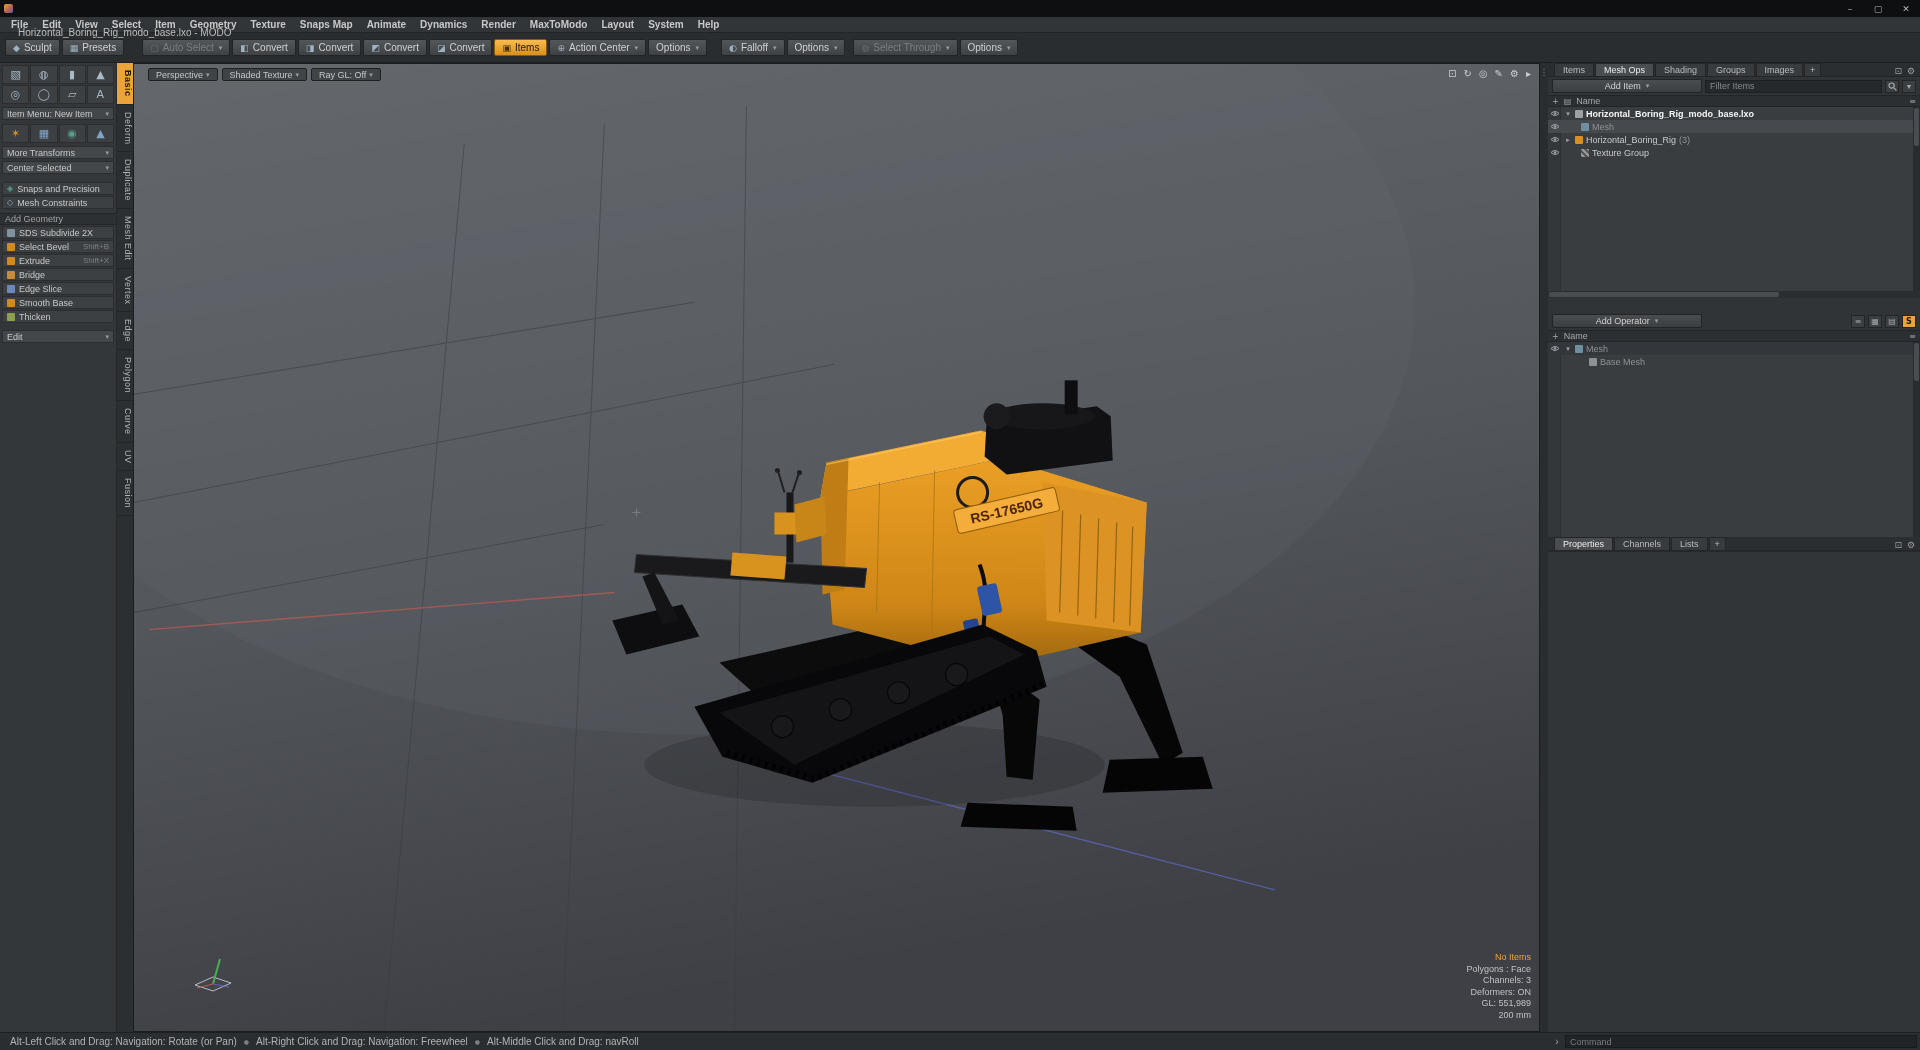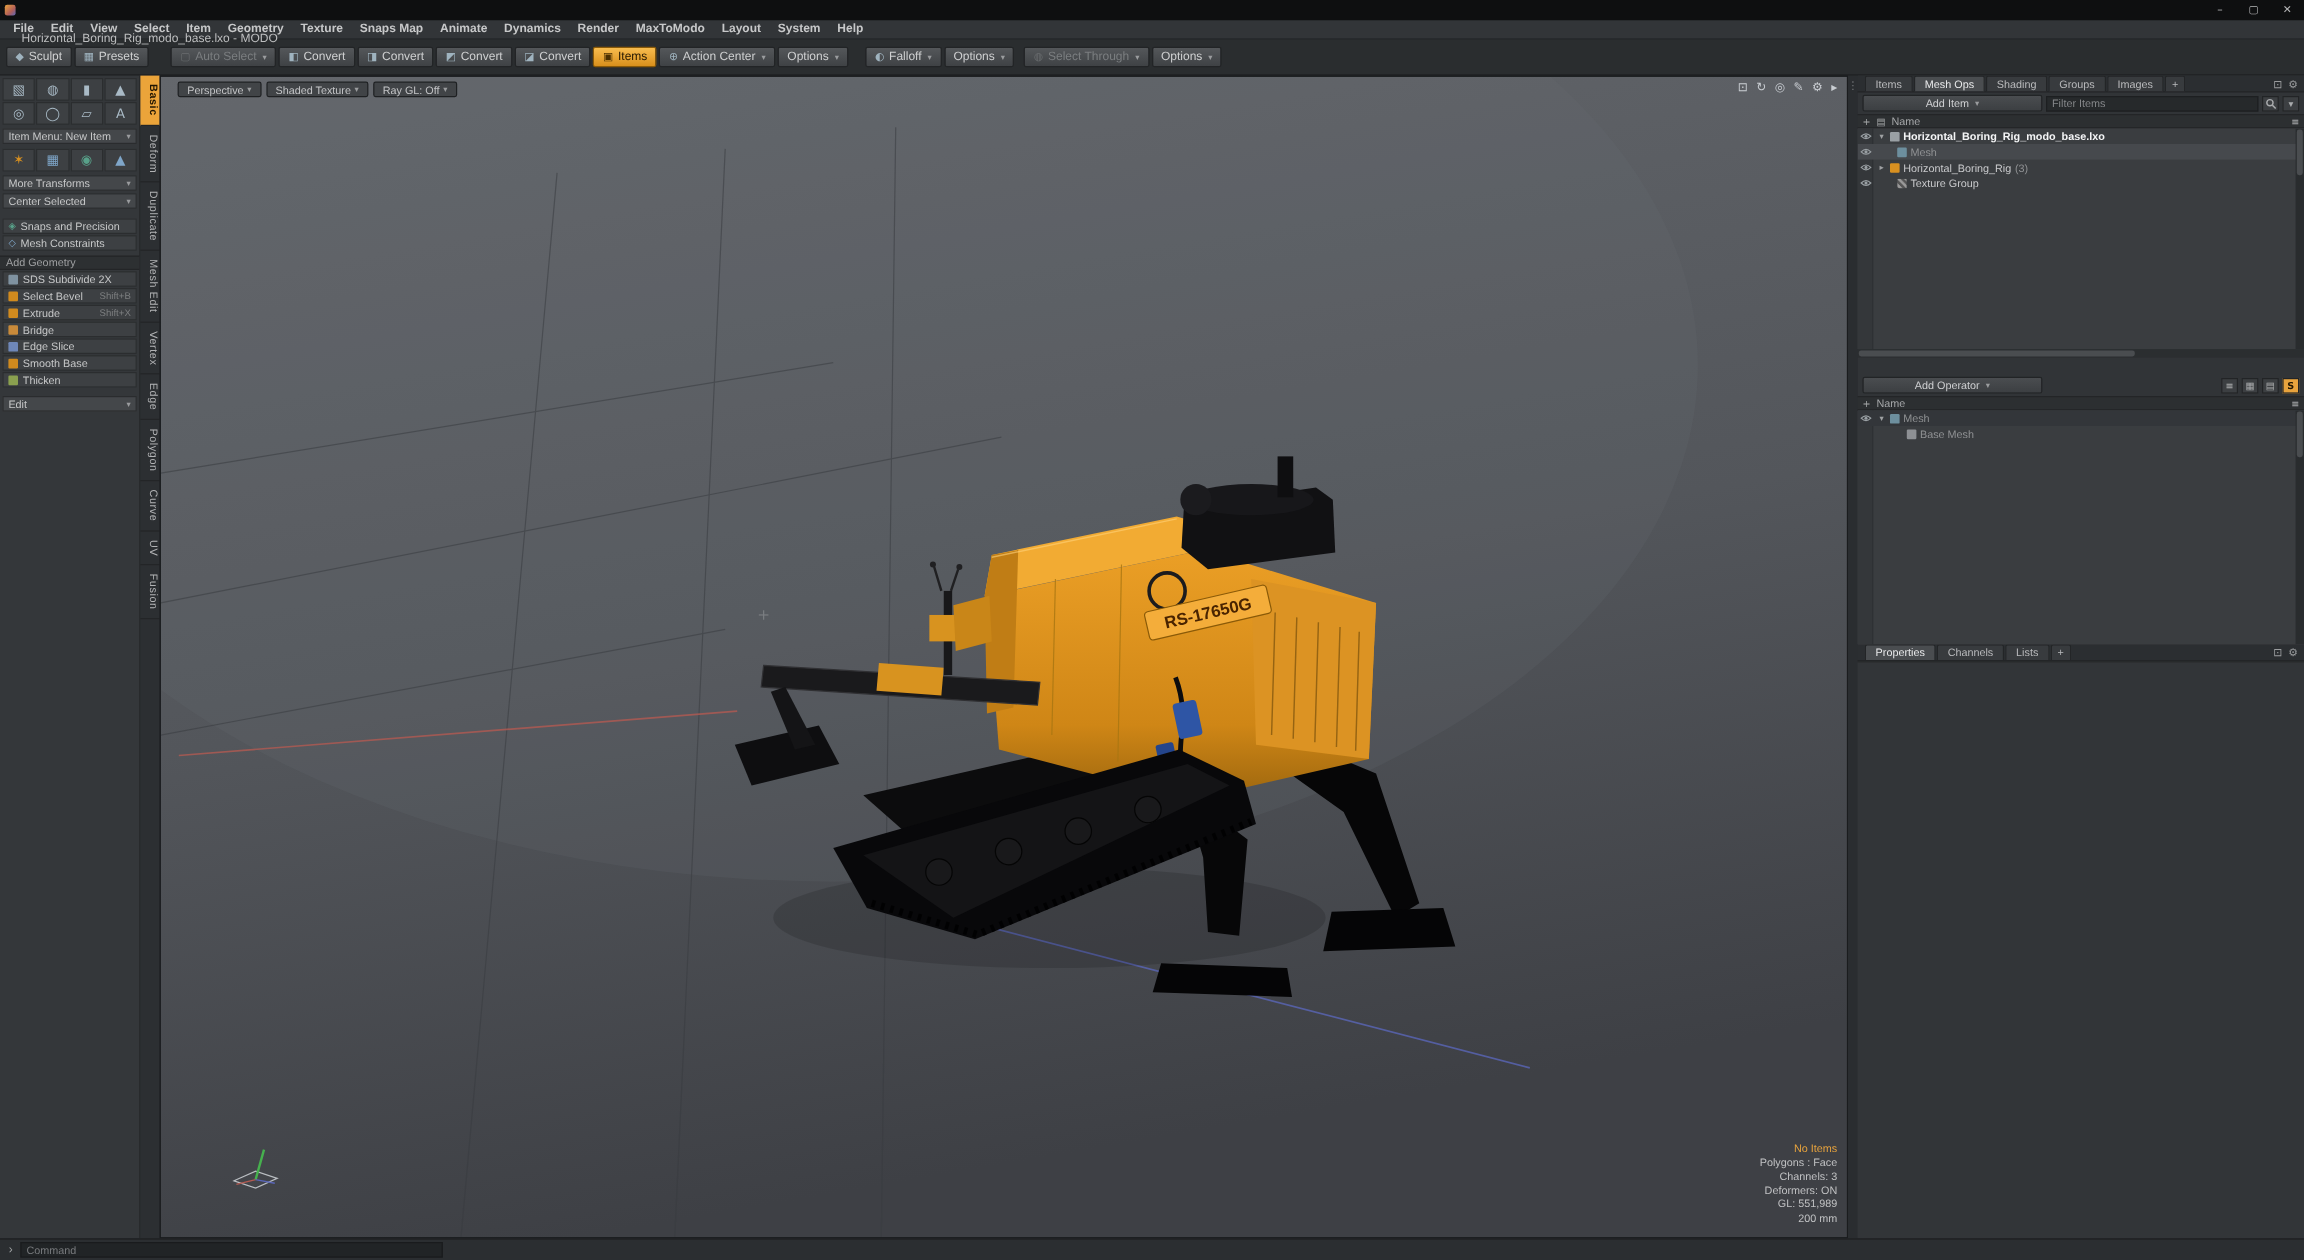--- a/index.html
+++ b/index.html
@@ -623,17 +623,24 @@
         <span class="vp-icon">⊡</span>
         <span class="vp-icon">⚙</span>
       </span>
     </div>
 
     <div class="props-empty"></div>
   </div>
 </div>
 
 <div class="statusbar">
+  <div class="hints">
+    <span>Alt-Left Click and Drag: Navigation: Rotate (or Pan)</span>
+    <span class="dot">●</span>
+    <span>Alt-Right Click and Drag: Navigation: Freewheel</span>
+    <span class="dot">●</span>
+    <span>Alt-Middle Click and Drag: navRoll</span>
+  </div>
   <div class="cmd">
     <span class="cmd-prompt">›</span>
     <input class="cmd-input" placeholder="Command" style="">
   </div>
 </div>
 
 </body></html>

